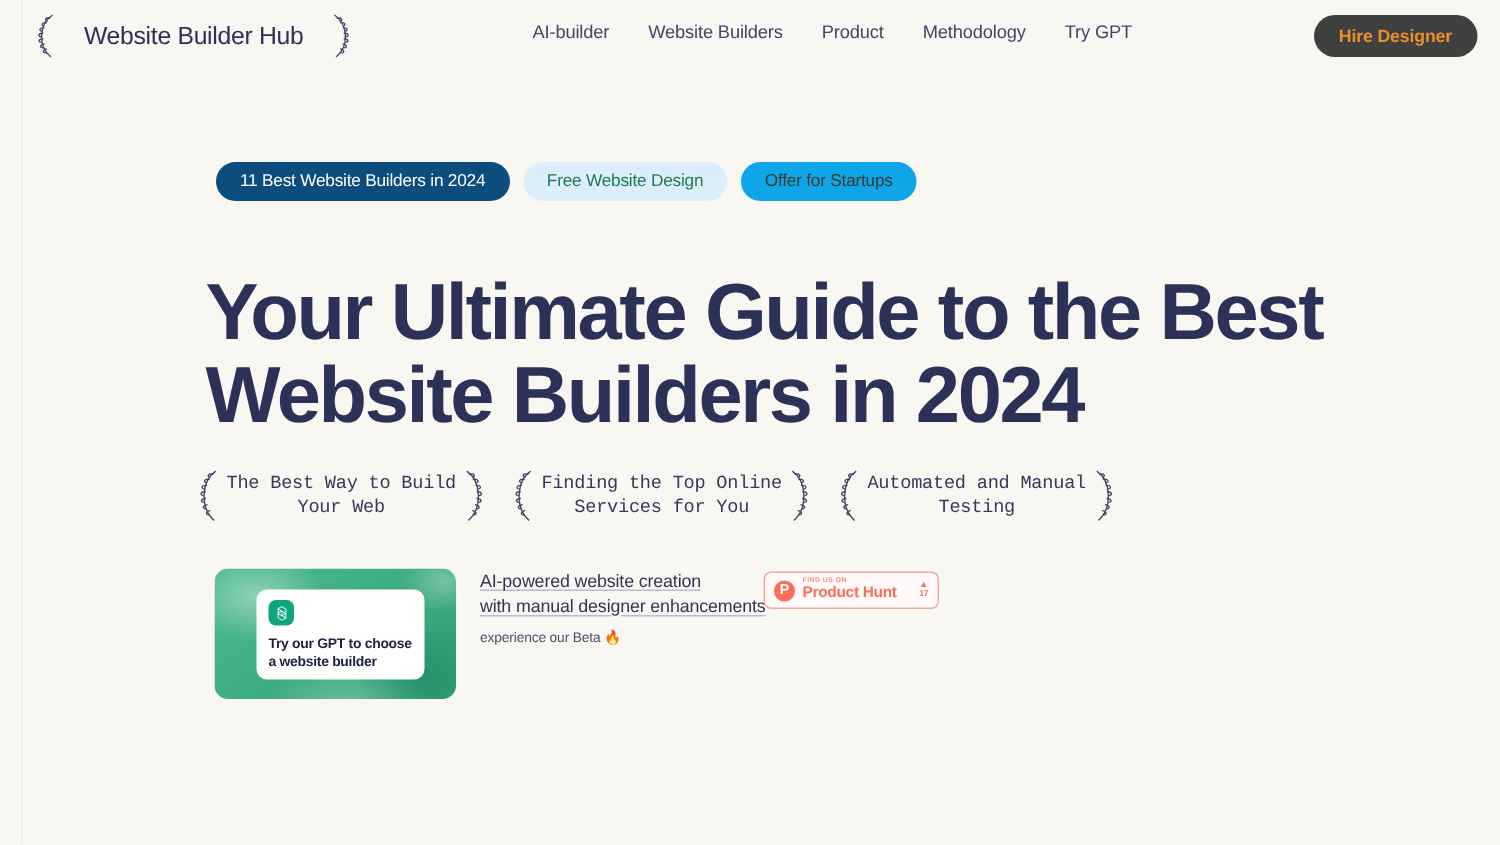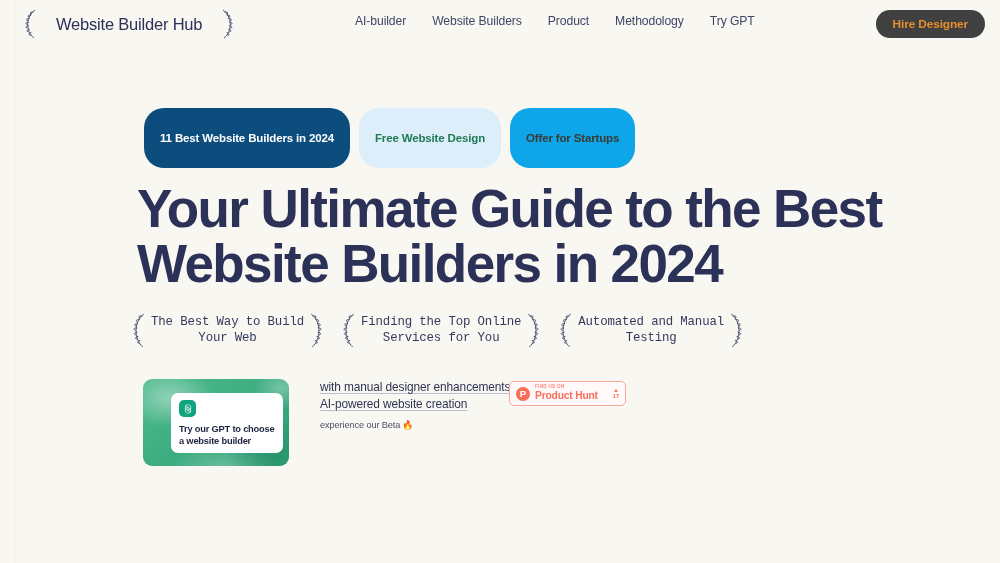--- a/index.html
+++ b/index.html
@@ -34,22 +34,22 @@
     background: #404040; color: #e8902a;
     border: none; border-radius: 20px;
     padding: 7px 17px; font-size: 11.8px; font-weight: 700;
     font-family: "Liberation Sans", sans-serif; cursor: pointer;
     letter-spacing: -0.1px;
   }
 
   
   .pills { position: absolute; left: 144px; top: 108px; display: flex; gap: 9px; align-items: center; }
   .pill {
-    border-radius: 20px; font-size: 11.5px; font-weight: 700;
-    padding: 24px 16px; white-space: nowrap; cursor: pointer;
+    border-radius: 20px; font-size: 11.5px; font-weight: 400;
+    padding: 7px 16px; white-space: nowrap; cursor: pointer;
     letter-spacing: -0.15px;
   }
   .pill-primary { background: #0d4d7d; color: #ffffff; }
   .pill-light   { background: #ddeefb; color: #1f7a54; }
   .pill-tan     { background: #0ea5e9; color: #3a3a32; }
 
   
   .headline {
     position: absolute; left: 137px; top: 182px; width: 760px;
     font-size: 53px; line-height: 1.03; font-weight: 700;
@@ -59,21 +59,21 @@
   
   .badges { position: absolute; left: 130px; top: 310px; display: flex; gap: 15px; }
   .badge { display: flex; align-items: center; gap: 4px; font-family: Liberation Mono, monospace; }
   .badge-text {
     font-size: 12.4px; line-height: 1.32; color: #333a5c; text-align: center;
     white-space: pre-line; letter-spacing: -0.15px;
   }
 
   
   .gpt-card {
-    position: absolute; left: 143px; top: 379px; width: 146px; height: 87px;
+    position: absolute; left: 143px; top: 379px; width: 161px; height: 87px;
     border-radius: 9px; overflow: hidden;
     background:
       radial-gradient(ellipse 70px 45px at 18% 22%, rgba(255,255,255,0.40), rgba(255,255,255,0) 65%),
       radial-gradient(ellipse 60px 50px at 85% 80%, rgba(18,120,90,0.38), rgba(18,120,90,0) 70%),
       radial-gradient(ellipse 80px 40px at 55% 105%, rgba(255,255,255,0.28), rgba(255,255,255,0) 70%),
       radial-gradient(ellipse 40px 30px at 95% 10%, rgba(255,255,255,0.30), rgba(255,255,255,0) 70%),
       linear-gradient(145deg, #4dba8d 0%, #3fae82 45%, #2f9d72 100%);
   }
   .gpt-inner {
     position: absolute; left: 28px; top: 14px; width: 112px; height: 60px;
@@ -286,22 +286,22 @@
           <path d="M6.95 6.0 L12 9.0 L12 15.0"></path>
           <path d="M17.05 18.0 L12 15.0"></path>
         </svg>
       </div>
       <div class="gpt-label">Try our GPT to choose
 a website builder</div>
     </div>
   </div>
 
   <div class="ai-block">
+    <div class="ai-line">AI-powered website creation</div>
     <div class="ai-line">with manual designer enhancements</div>
-    <div class="ai-line">AI-powered website creation</div>
     <div class="ai-beta">experience our Beta 🔥</div>
   </div>
 
   <div class="ph-badge">
     <span class="ph-logo">P</span>
     <span class="ph-texts">
       <span class="ph-kicker">FIND US ON</span>
       <span class="ph-name">Product Hunt</span>
     </span>
     <span class="ph-votes">

